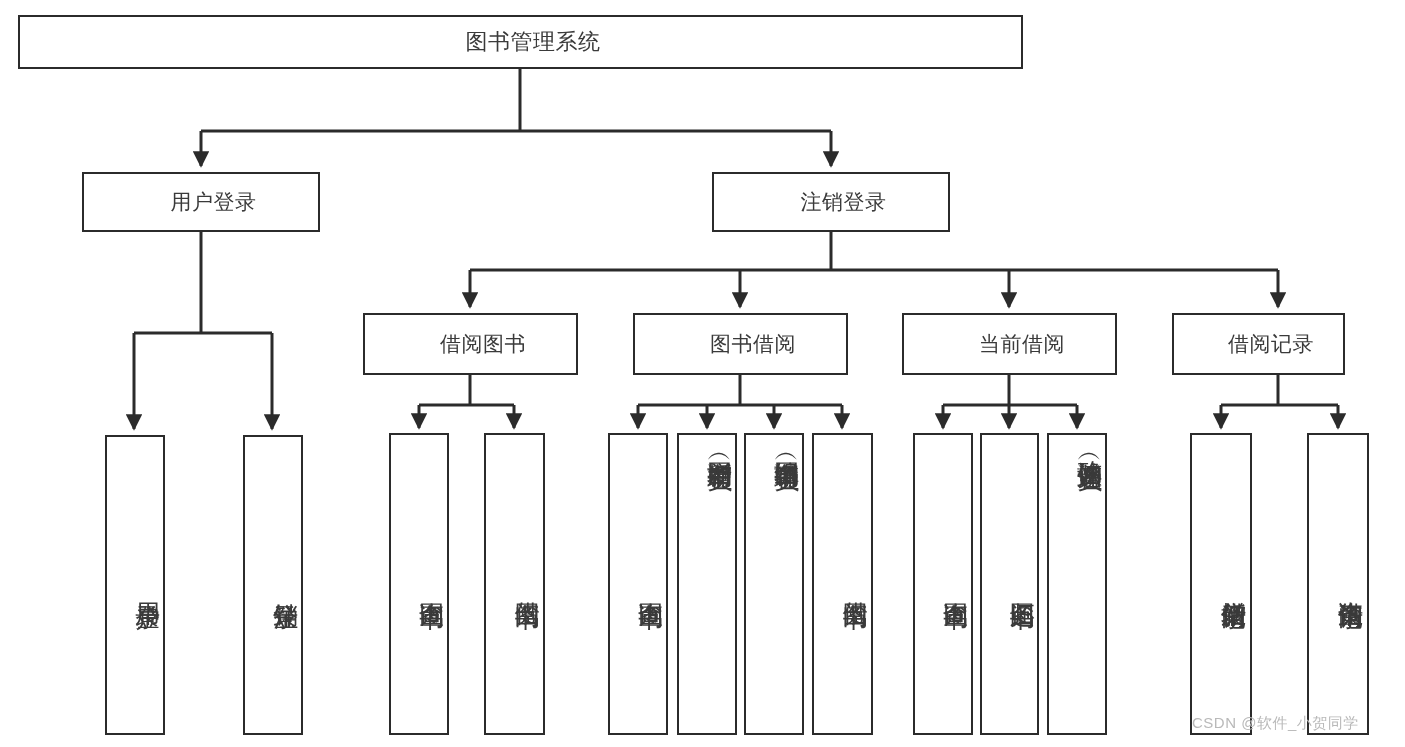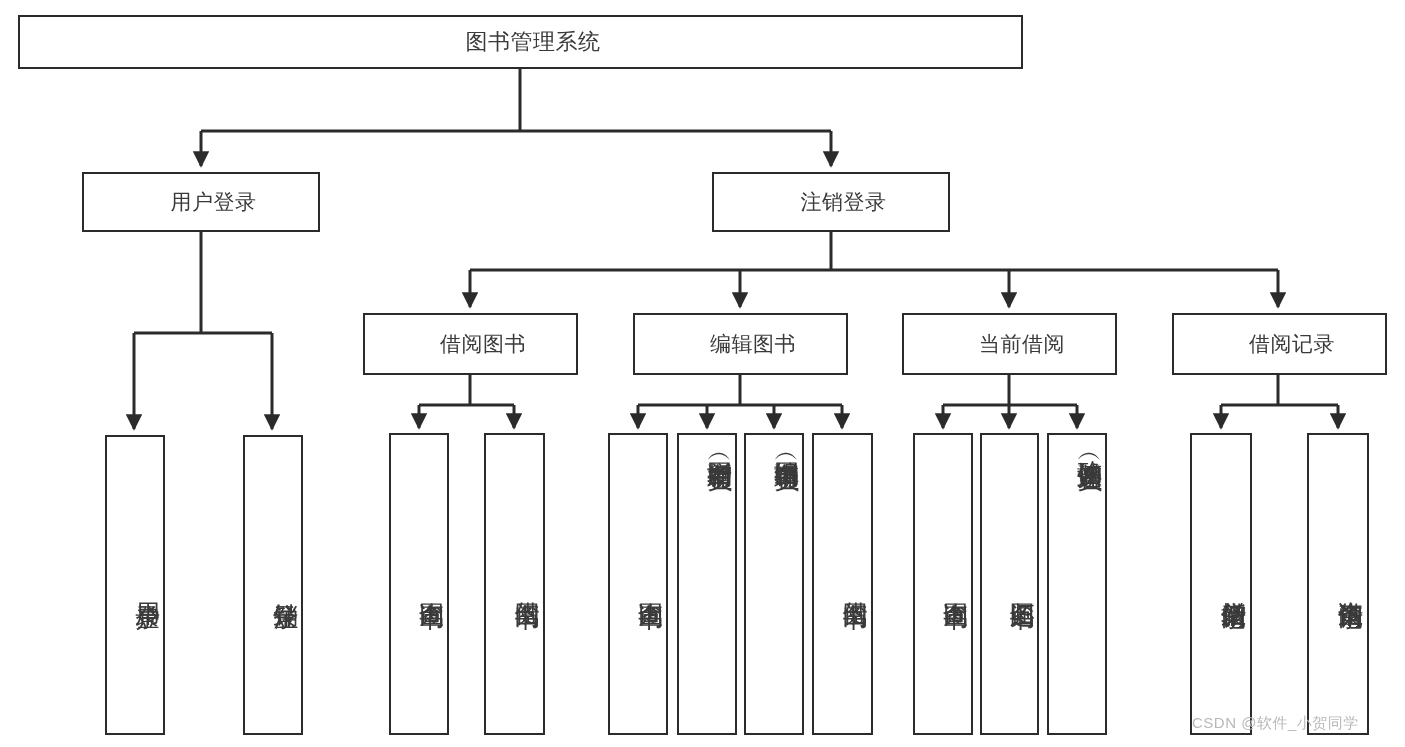--- a/index.html
+++ b/index.html
@@ -141,26 +141,26 @@
     <span class="lbl">用户登录</span>
   </div>
   <div class="node horiz" style="left: 712px; top: 172px; width: 238px; height: 60px; border-color: rgb(43, 43, 43); color: rgb(58, 58, 58); background: rgb(255, 255, 255);">
     <span class="lbl">注销登录</span>
   </div>
 
   <div class="node horiz" style="left: 363px; top: 313px; width: 215px; height: 62px; border-color: rgb(43, 43, 43); color: rgb(58, 58, 58); background: rgb(255, 255, 255);">
     <span class="lbl">借阅图书</span>
   </div>
   <div class="node horiz" style="left: 633px; top: 313px; width: 215px; height: 62px; border-color: rgb(43, 43, 43); color: rgb(58, 58, 58); background: rgb(255, 255, 255);">
-    <span class="lbl">编辑图书</span>
+    <span class="lbl">图书借阅</span>
   </div>
   <div class="node horiz" style="left: 902px; top: 313px; width: 215px; height: 62px; border-color: rgb(43, 43, 43); color: rgb(58, 58, 58); background: rgb(255, 255, 255); align-items: center;">
     <span class="lbl">当前借阅</span>
   </div>
-  <div class="node horiz" style="left: 1172px; top: 313px; width: 215px; height: 62px; border-color: rgb(43, 43, 43); color: rgb(58, 58, 58); background: rgb(255, 255, 255);">
+  <div class="node horiz" style="left: 1172px; top: 313px; width: 173px; height: 62px; border-color: rgb(43, 43, 43); color: rgb(58, 58, 58); background: rgb(255, 255, 255);">
     <span class="lbl">借阅记录</span>
   </div>
 
   <div class="node vert centered" style="left: 105px; top: 435px; width: 60px; height: 300px; border-color: rgb(43, 43, 43); color: rgb(58, 58, 58); background: rgb(255, 255, 255);">
     <span class="lbl">用户登录</span>
   </div>
   <div class="node vert centered" style="left: 243px; top: 435px; width: 60px; height: 300px; border-color: rgb(43, 43, 43); color: rgb(58, 58, 58); background: rgb(255, 255, 255);">
     <span class="lbl">注销登录</span>
   </div>
   <div class="node vert centered" style="left: 389px; top: 433px; width: 60px; height: 302px; border-color: rgb(43, 43, 43); color: rgb(58, 58, 58); background: rgb(255, 255, 255);">

